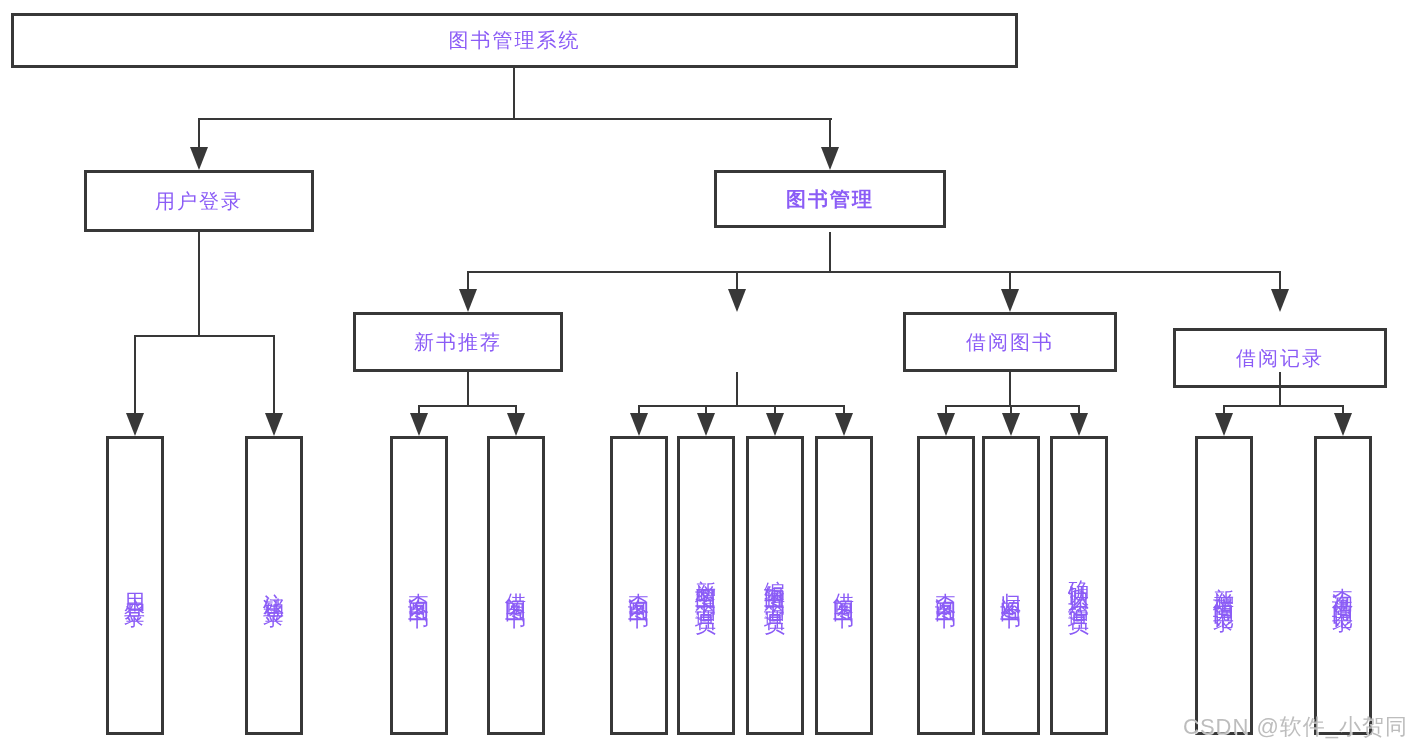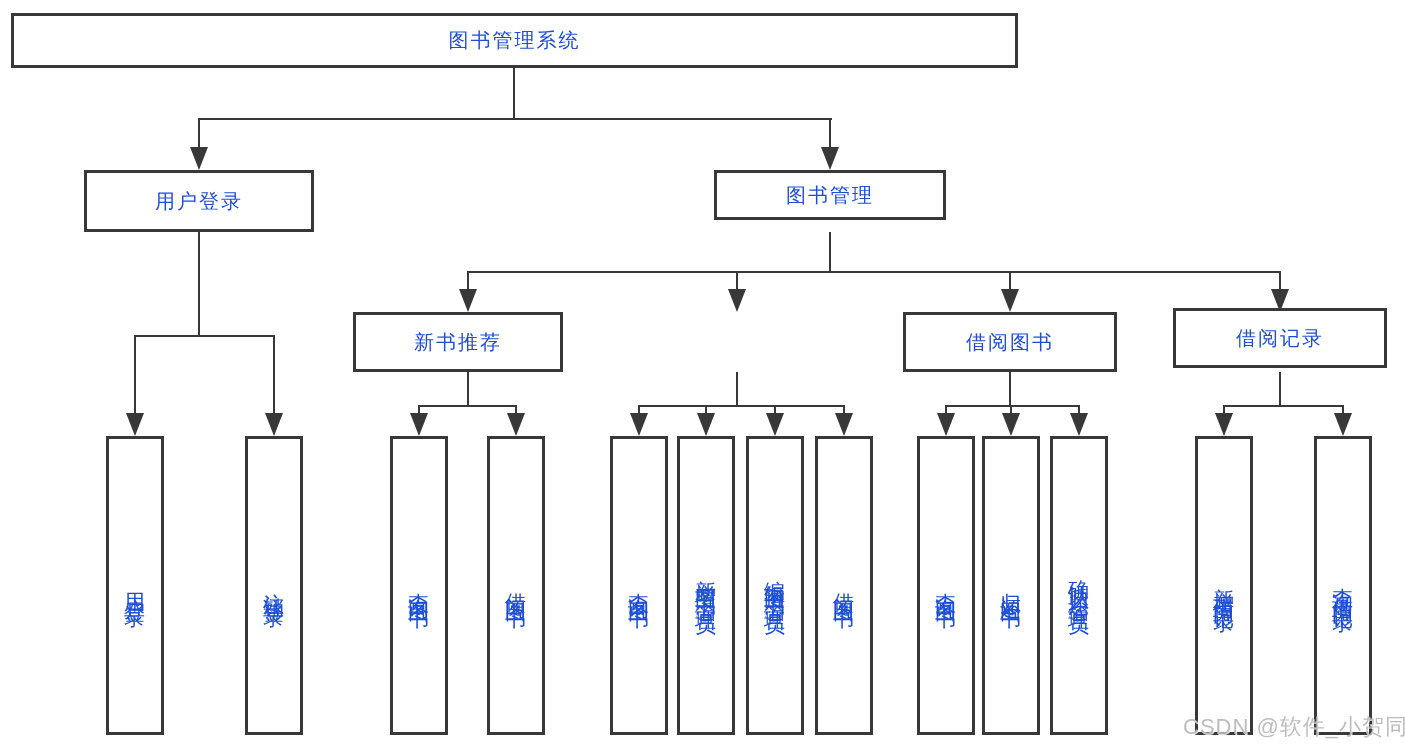--- a/index.html
+++ b/index.html
@@ -12,21 +12,21 @@
     overflow: hidden;
   }
   .box {
     position: absolute;
     box-sizing: border-box;
     border: 3px solid #383838;
     background: #ffffff;
     display: flex;
     align-items: center;
     justify-content: center;
-    color: #1d4ed8;
+    color: #8b5cf6;
     font-size: 20px;
     letter-spacing: 2px;
     text-align: left;
   }
   .vbox {
     writing-mode: vertical-rl;
     text-orientation: mixed;
     font-size: 21px;
     letter-spacing: 5px;
     line-height: 1;
@@ -60,21 +60,21 @@
   <div class="box" style="left:11px; top:13px; width:1007px; height:55px;">图书管理系统</div>
 
   <div class="vline" style="left:513px; top:68px; height:52px;"></div>
   <div class="hline" style="left:198px; top:118px; width:634px;"></div>
   <div class="vline" style="left:198px; top:118px; height:32px;"></div>
   <div class="arrow" style="left:190px; top:147px;"></div>
   <div class="vline" style="left:829px; top:118px; height:32px;"></div>
   <div class="arrow" style="left:821px; top:147px;"></div>
 
   <div class="box" style="left:84px; top:170px; width:230px; height:62px;">用户登录</div>
-  <div class="box" style="left:714px; top:170px; width:232px; height:50px;">图书管理</div>
+  <div class="box" style="left:714px; top:170px; width:232px; height:58px;font-weight:bold;">图书管理</div>
 
   <div class="vline" style="left:198px; top:232px; height:105px;"></div>
   <div class="hline" style="left:134px; top:335px; width:141px;"></div>
   <div class="vline" style="left:134px; top:335px; height:80px;"></div>
   <div class="arrow" style="left:126px; top:413px;"></div>
   <div class="vline" style="left:273px; top:335px; height:80px;"></div>
   <div class="arrow" style="left:265px; top:413px;"></div>
 
   <div class="vline" style="left:829px; top:232px; height:41px;"></div>
   <div class="hline" style="left:467px; top:271px; width:814px;"></div>
@@ -82,21 +82,21 @@
   <div class="arrow" style="left:459px; top:289px;"></div>
   <div class="vline" style="left:736px; top:271px; height:20px;"></div>
   <div class="arrow" style="left:728px; top:289px;"></div>
   <div class="vline" style="left:1009px; top:271px; height:20px;"></div>
   <div class="arrow" style="left:1001px; top:289px;"></div>
   <div class="vline" style="left:1279px; top:271px; height:20px;"></div>
   <div class="arrow" style="left:1271px; top:289px;"></div>
 
   <div class="box" style="left:353px; top:312px; width:210px; height:60px;">新书推荐</div>
   <div class="box" style="left:903px; top:312px; width:214px; height:60px;">借阅图书</div>
-  <div class="box" style="left:1173px; top:308px; width:214px; height:60px;">借阅记录</div>
+  <div class="box" style="left:1173px; top:328px; width:214px; height:60px;">借阅记录</div>
 
   <div class="vline" style="left:467px; top:372px; height:35px;"></div>
   <div class="hline" style="left:418px; top:405px; width:99px;"></div>
   <div class="vline" style="left:418px; top:405px; height:12px;"></div>
   <div class="arrow" style="left:410px; top:413px;"></div>
   <div class="vline" style="left:515px; top:405px; height:12px;"></div>
   <div class="arrow" style="left:507px; top:413px;"></div>
 
   <div class="vline" style="left:736px; top:372px; height:35px;"></div>
   <div class="hline" style="left:638px; top:405px; width:207px;"></div>

